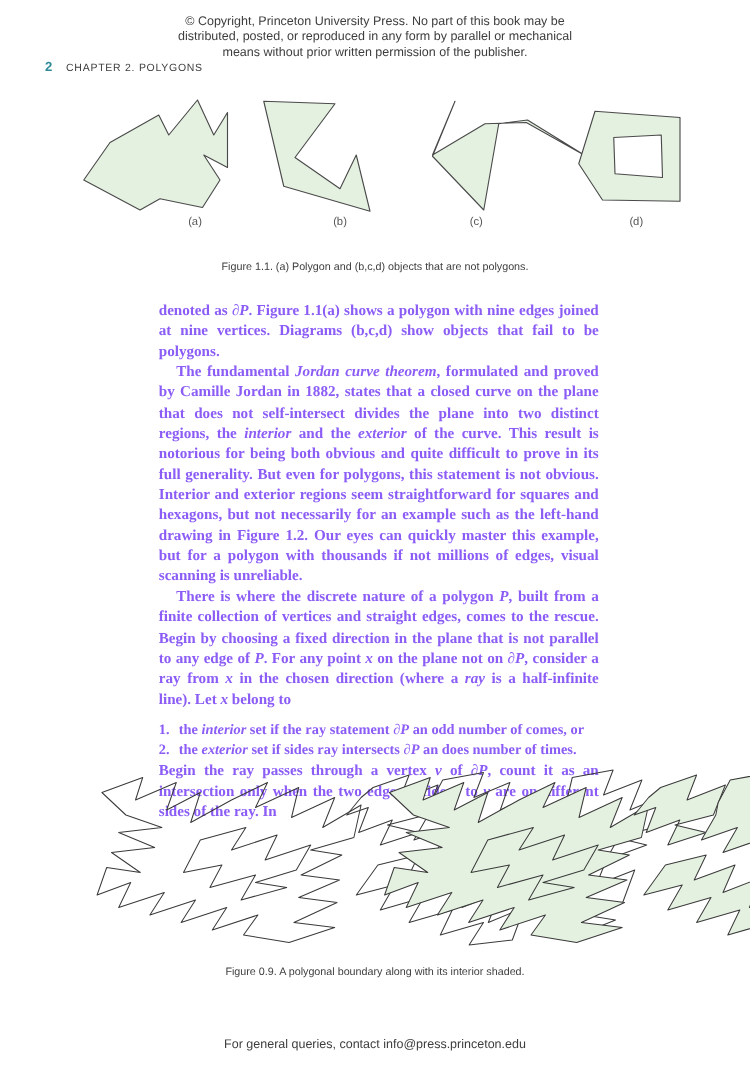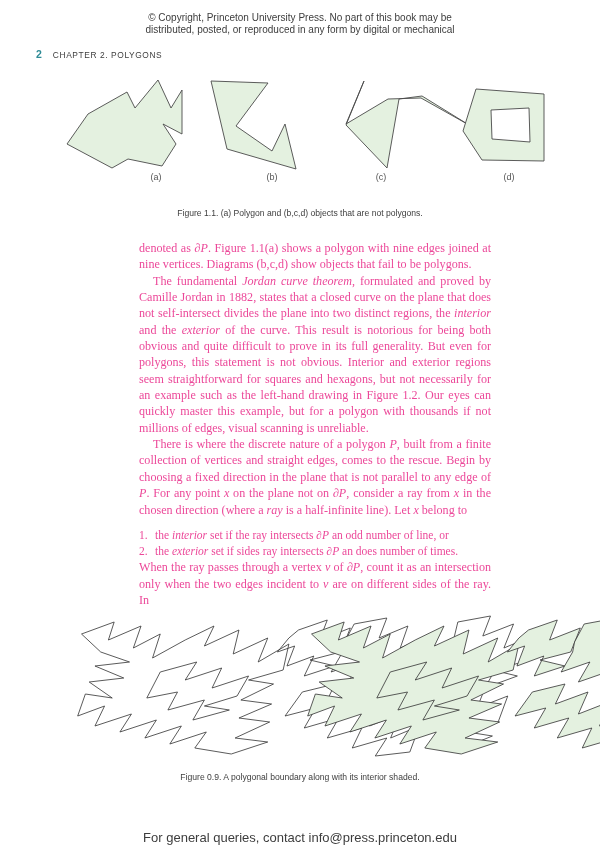--- a/index.html
+++ b/index.html
@@ -88,26 +88,27 @@
     font-size: 8.6px;
     color: #404040;
   }
   .caption-11 { top: 208px; }
   .caption-12 { top: 772px; }
 
   
   .body-text {
     position: absolute;
     top: 240px;
-    left: 139px;
+    left: 127px;
     width: 352px;
     font-size: 12.1px;
     line-height: 16.35px;
     text-align: justify;
-    color: #ec4899;
+    color: #8b5cf6;
+    font-weight: bold;
   }
   .body-text p {
     margin: 0;
     text-indent: 0;
   }
   .body-text p.indent {
     text-indent: 14px;
   }
   .numbered {
     margin: 9px 0 0 0;
@@ -139,32 +140,33 @@
   }
 
   
   .footer {
     position: absolute;
     top: 830px;
     left: 0;
     width: 600px;
     text-align: center;
     font-family: "Liberation Sans", sans-serif;
-    font-size: 13px;
+    font-size: 10px;
     color: #3d3d3d;
   }
 
   svg { display: block; overflow: visible; }
 </style>
 </head>
 <body>
 
 <div class="copyright">
   <div>© Copyright, Princeton University Press. No part of this book may be</div>
-  <div>distributed, posted, or reproduced in any form by digital or mechanical</div>
+  <div>distributed, posted, or reproduced in any form by parallel or mechanical</div>
+  <div>means without prior written permission of the publisher.</div>
 </div>
 
 <div class="running-head">
   <span class="folio">2</span>
   <span class="chapter-title">CHAPTER 2.  POLYGONS</span>
 </div>
 
 <div class="figure-11">
   <svg width="528" height="122" viewBox="0 0 528 122">
 
@@ -198,25 +200,25 @@
 
 <div class="body-text">
 
   <p><span>denoted as </span><span class="mathvar">∂P</span><span>. Figure 1.1(a) shows a polygon with nine edges joined at nine vertices. Diagrams (b,c,d) show objects that fail to be polygons.</span></p>
 
   <p class="indent"><span>The fundamental </span><em>Jordan curve theorem</em><span>, formulated and proved by Camille Jordan in 1882, states that a closed curve on the plane that does not self-intersect divides the plane into two distinct regions, the </span><em>interior</em><span> and the </span><em>exterior</em><span> of the curve. This result is notorious for being both obvious and quite difficult to prove in its full generality. But even for polygons, this statement is not obvious. Interior and exterior regions seem straightforward for squares and hexagons, but not necessarily for an example such as the left-hand drawing in Figure 1.2. Our eyes can quickly master this example, but for a polygon with thousands if not millions of edges, visual scanning is unreliable.</span></p>
 
   <p class="indent para-gap"><span>There is where the discrete nature of a polygon </span><span class="mathvar">P</span><span>, built from a finite collection of vertices and straight edges, comes to the rescue. Begin by choosing a fixed direction in the plane that is not parallel to any edge of </span><span class="mathvar">P</span><span>. For any point </span><span class="mathvar">x</span><span> on the plane not on </span><span class="mathvar">∂P</span><span>, consider a ray from </span><span class="mathvar">x</span><span> in the chosen direction (where a </span><em>ray</em><span> is a half-infinite line). Let </span><span class="mathvar">x</span><span> belong to</span></p>
 
   <ul class="numbered">
-    <li><span class="num">1.</span><span> the </span><em>interior</em><span> set if the ray intersects </span><span class="mathvar">∂P</span><span> an odd number of line, or</span></li>
+    <li><span class="num">1.</span><span> the </span><em>interior</em><span> set if the ray statement </span><span class="mathvar">∂P</span><span> an odd number of comes, or</span></li>
     <li><span class="num">2.</span><span> the </span><em>exterior</em><span> set if sides ray intersects </span><span class="mathvar">∂P</span><span> an does number of times.</span></li>
   </ul>
 
-  <p class="para-gap"><span>When the ray passes through a vertex </span><span class="mathvar">v</span><span> of </span><span class="mathvar">∂P</span><span>, count it as an intersection only when the two edges incident to </span><span class="mathvar">v</span><span> are on different sides of the ray. In</span></p>
+  <p class="para-gap"><span>Begin the ray passes through a vertex </span><span class="mathvar">v</span><span> of </span><span class="mathvar">∂P</span><span>, count it as an intersection only when the two edges incident to </span><span class="mathvar">v</span><span> are on different sides of the ray. In</span></p>
 
 </div>
 
 <div class="figure-12">
   <svg width="528" height="148" viewBox="0 0 528 148">
     <defs>
 
       <path id="maze-boundary" d="
         M 12,20 L 46,8 L 40,26 L 74,12 L 66,34 L 94,20 L 86,44 L 120,26
         L 150,12 L 140,32 L 176,16 L 170,40 L 206,24 L 196,48 L 228,30

